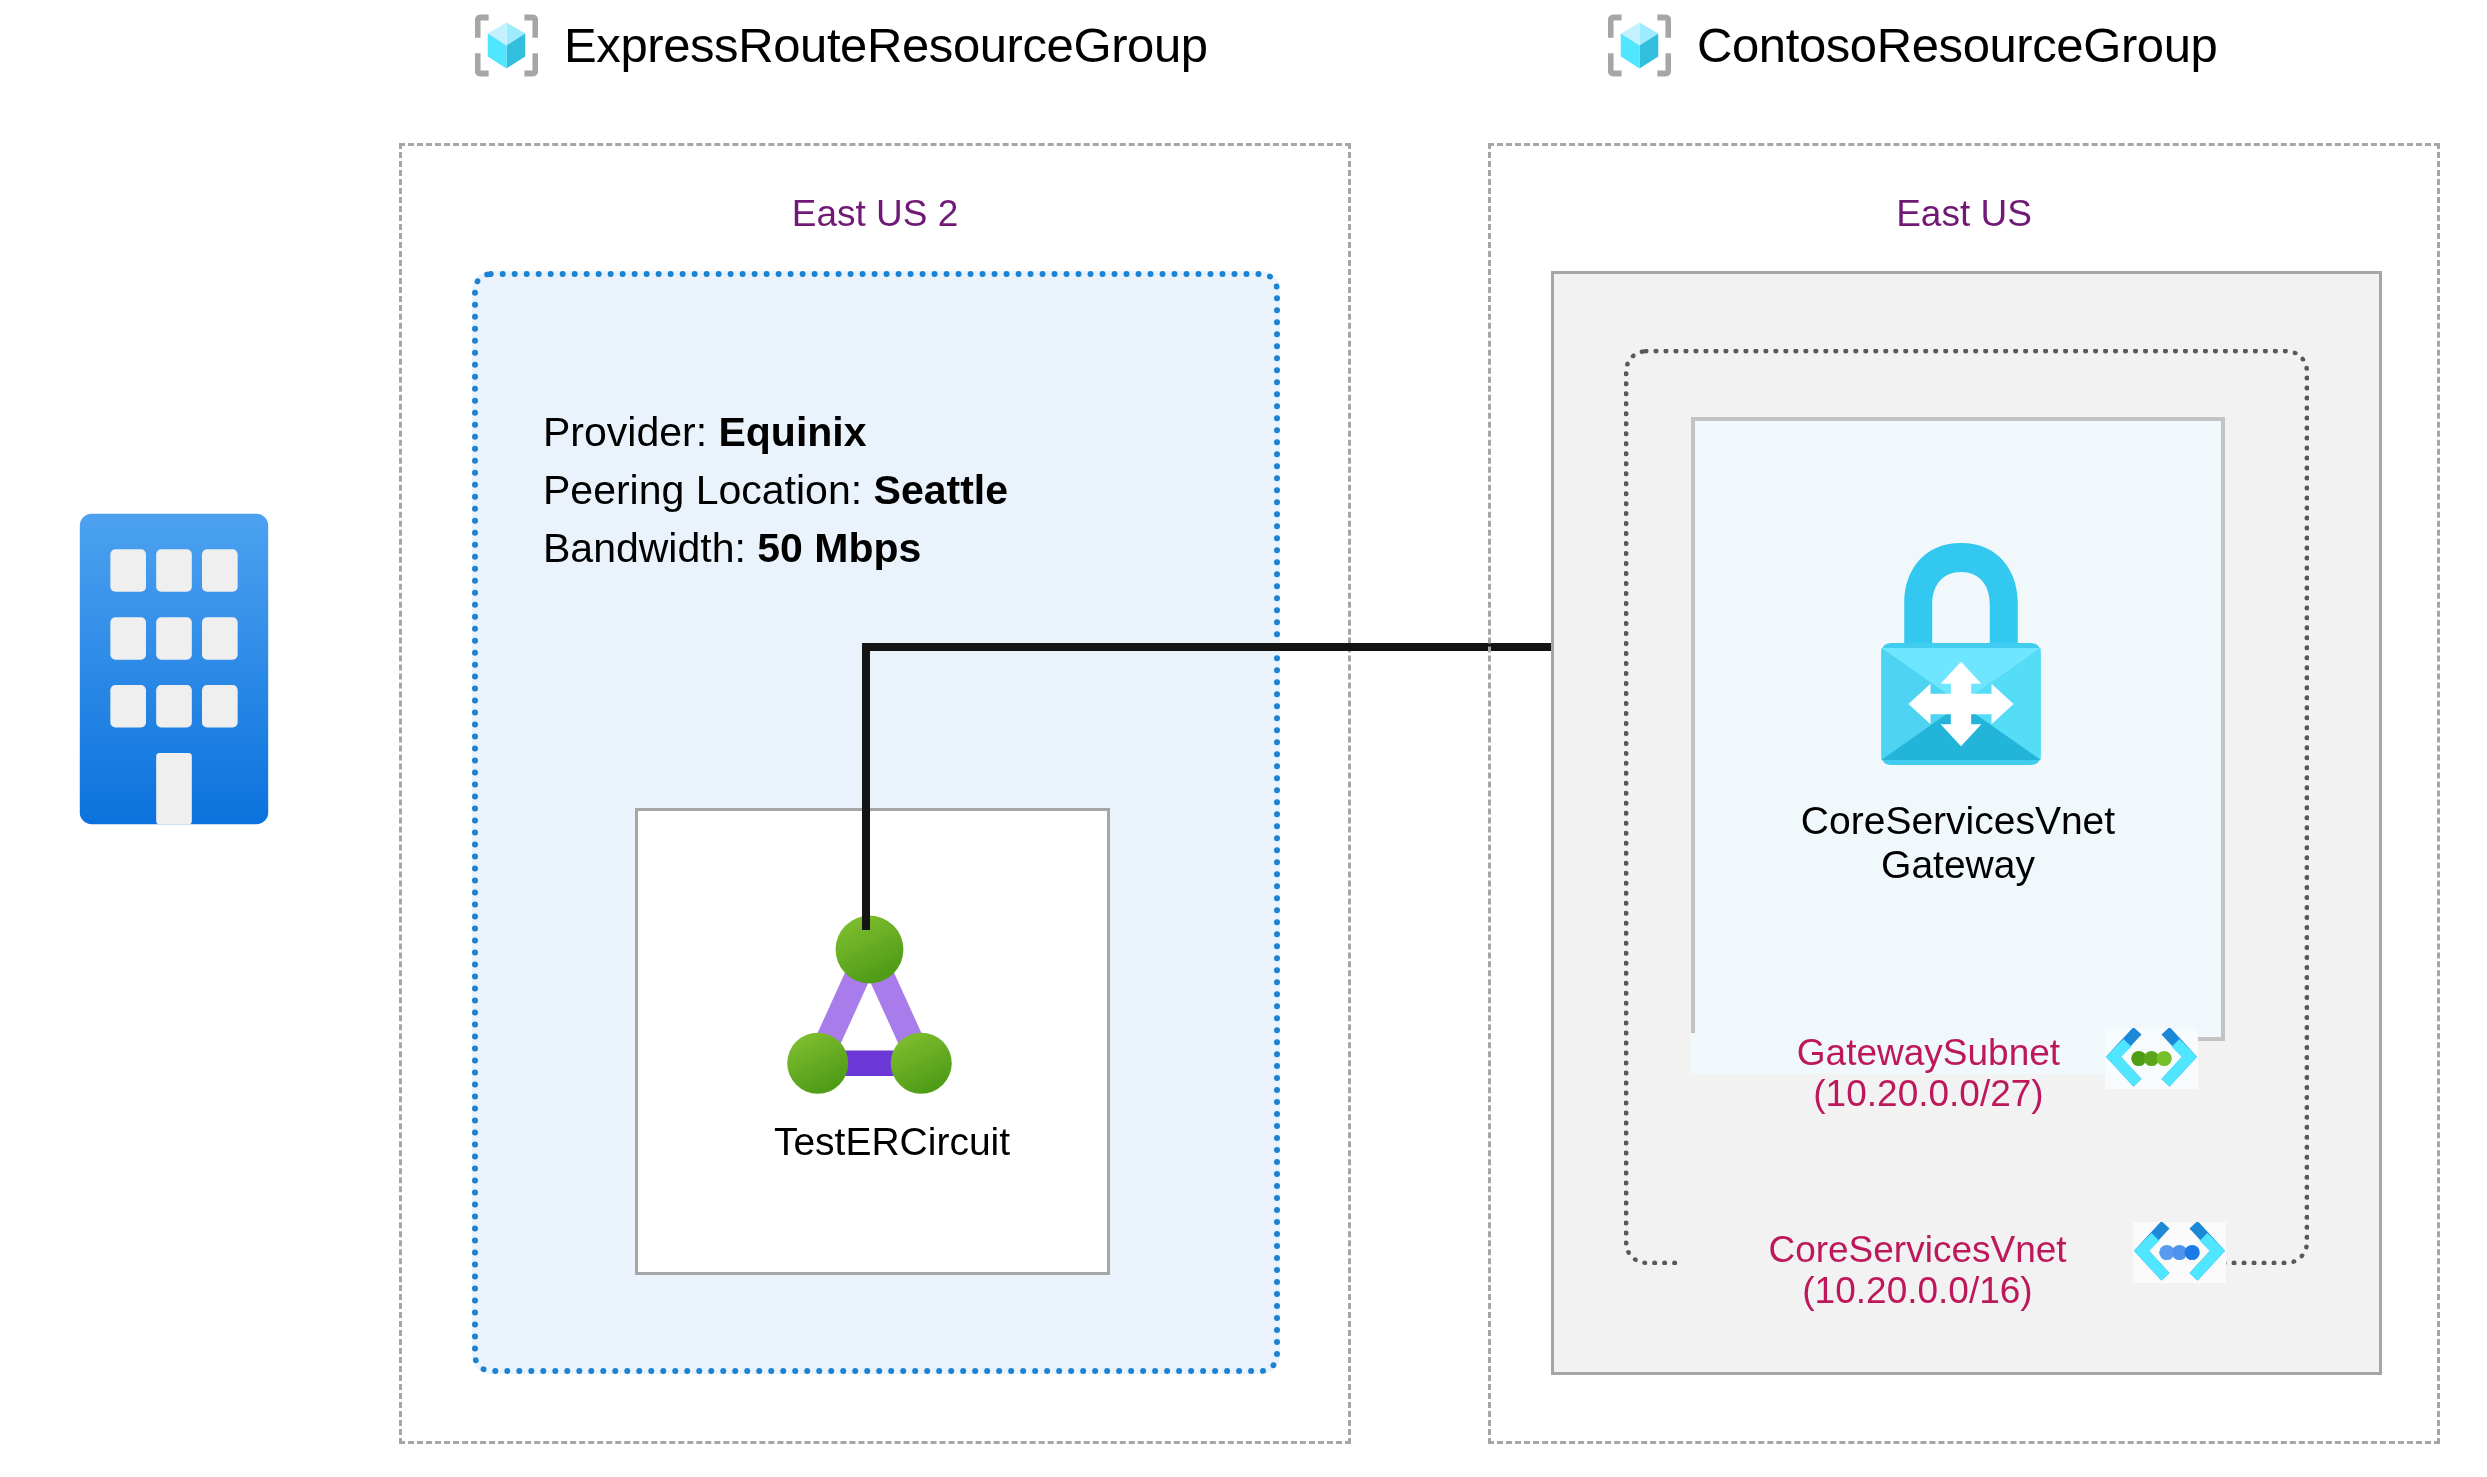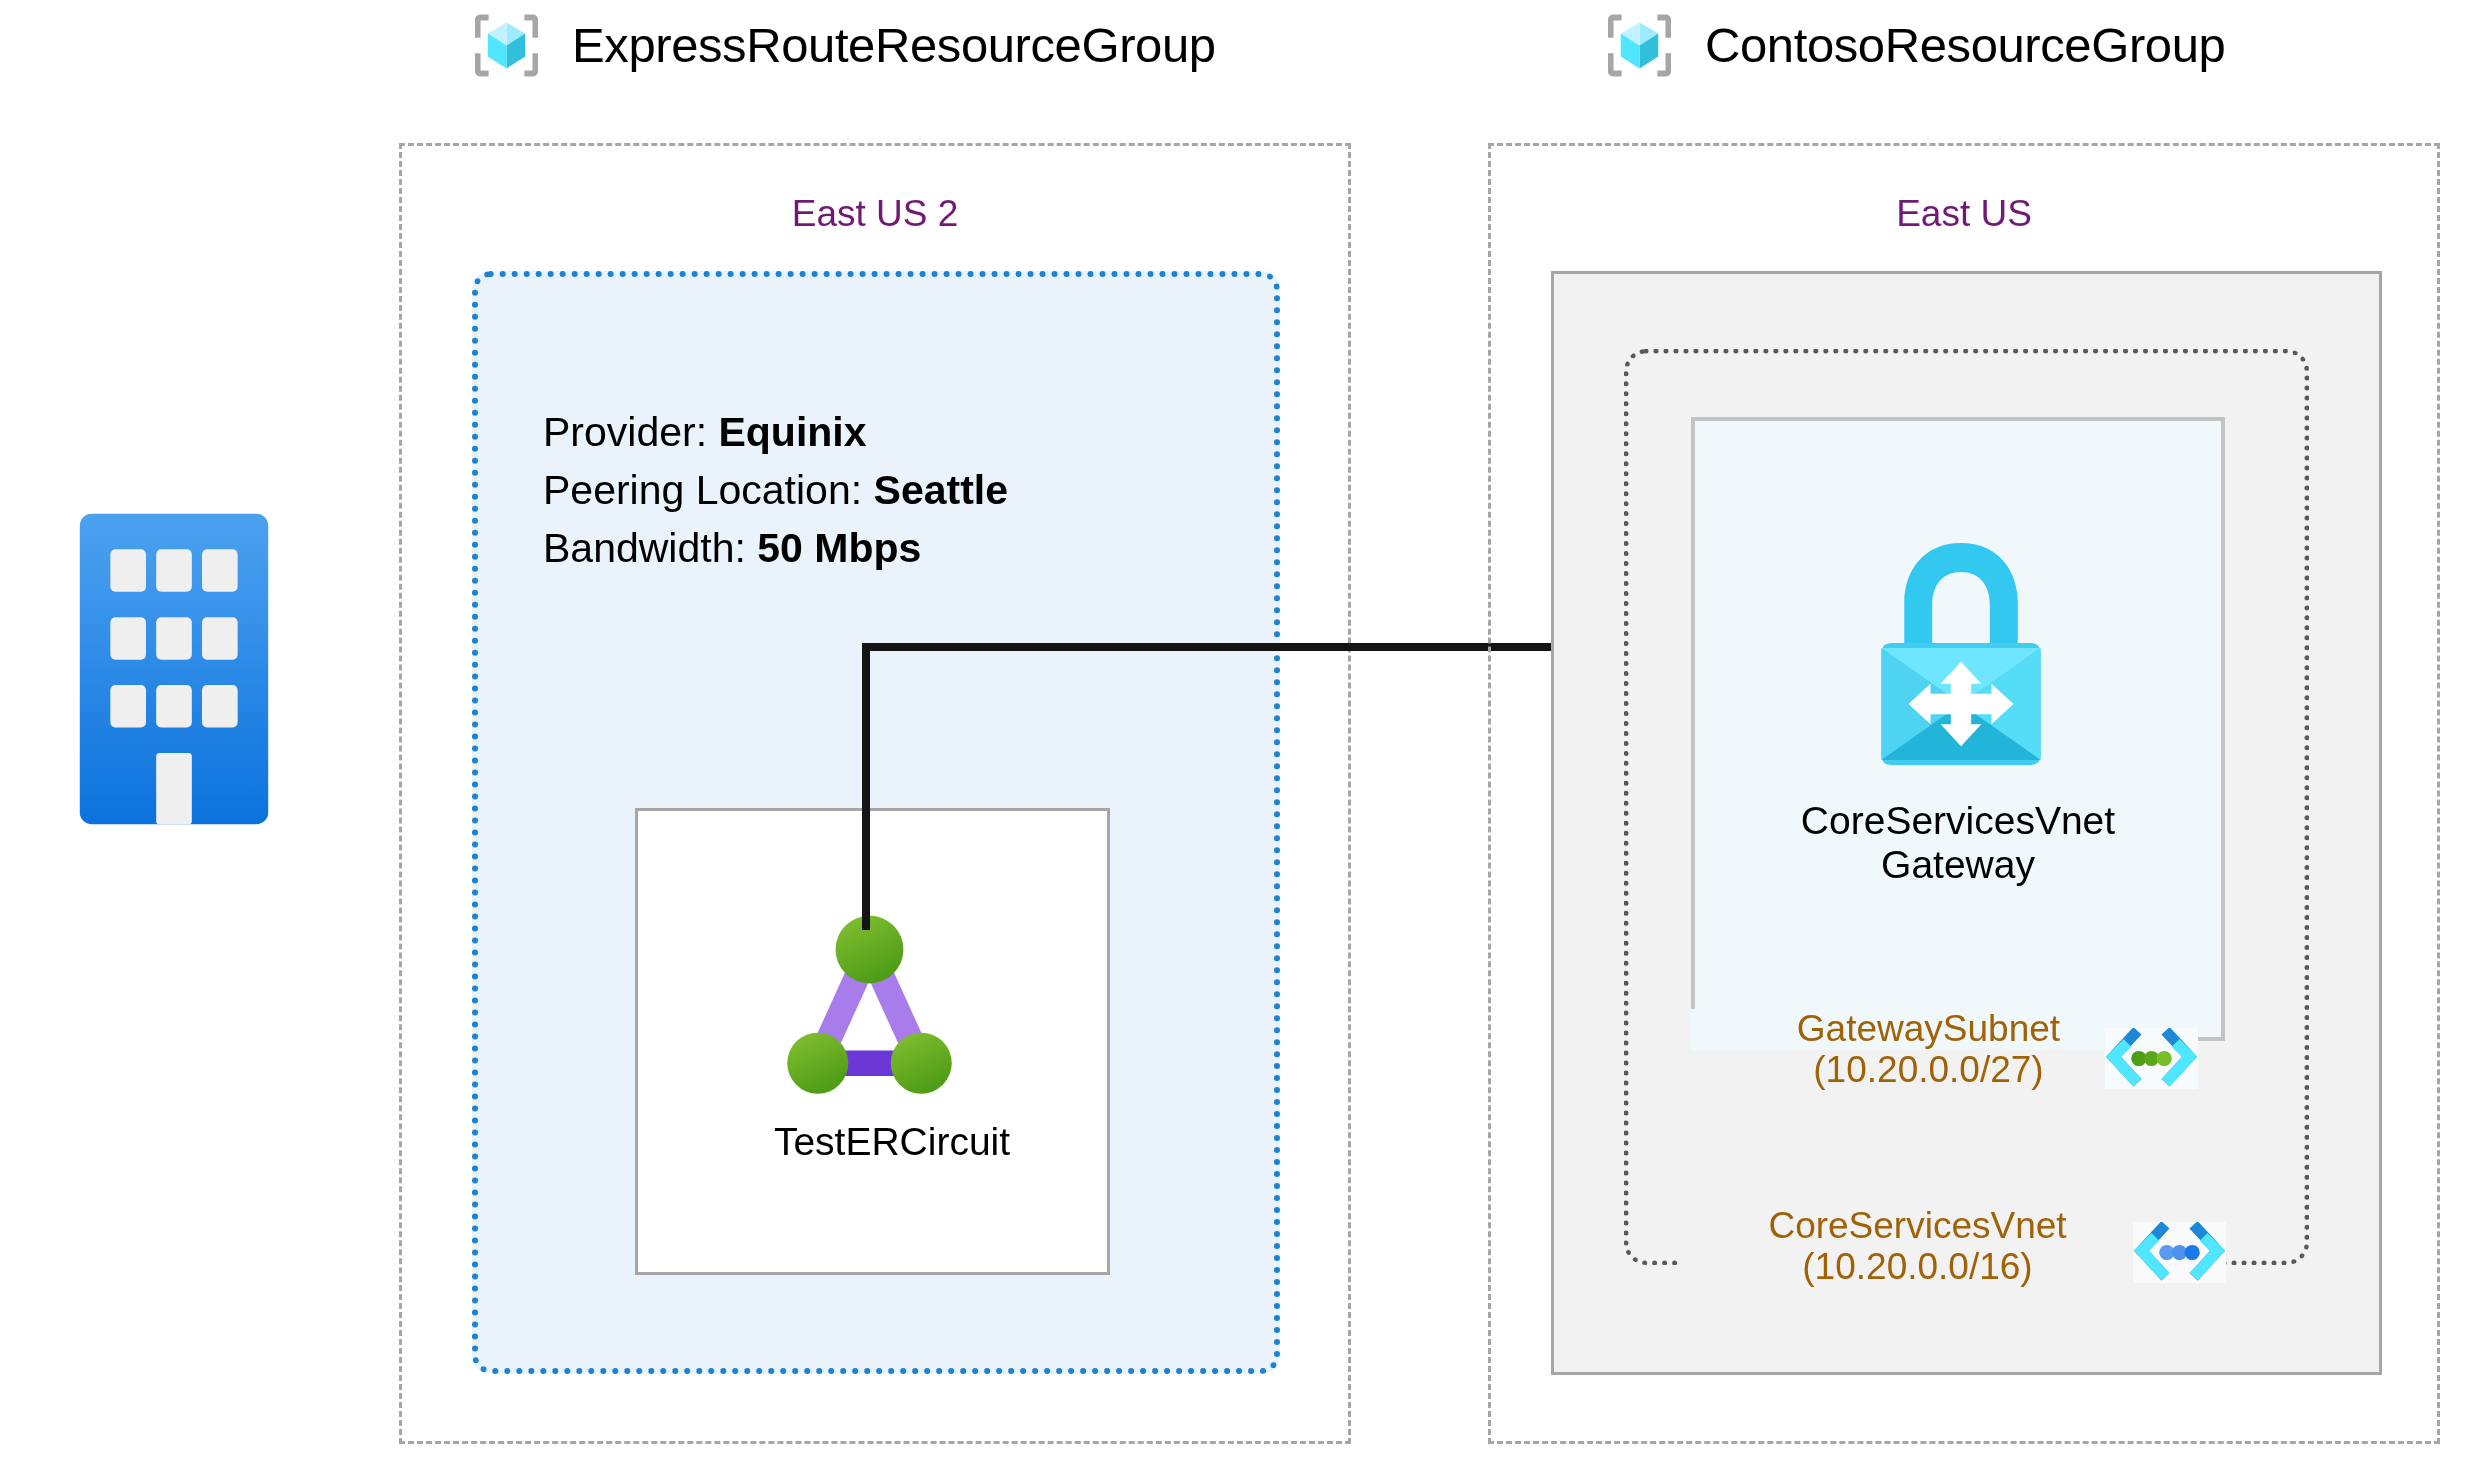--- a/index.html
+++ b/index.html
@@ -20,21 +20,21 @@
     inset: 0;
     width: 2487px;
     height: 1478px;
   }
 
   
   .rg-header {
     position: absolute;
     display: flex;
     align-items: center;
-    gap: 34px;
+    gap: 26px;
     white-space: nowrap;
     text-align: center;
   }
   .rg-header .rg-title {
     font-size: 49px;
     line-height: 1;
     letter-spacing: -0.4px;
     color: #000;
   }
   .rg-icon { width: 63px; height: 63px; display: block; }
@@ -110,21 +110,22 @@
     box-sizing: border-box;
   }
 
   
   .border-label {
     position: absolute;
     font-size: 37px;
     line-height: 1.1;
     text-align: center;
     white-space: nowrap;
-    color: #a16207;
+    color: #be185d;
+    margin-top: 24px;
   }
   .border-label .l1 { display: block; }
   .border-label .l2 { display: block; }
 
   .icon-abs { position: absolute; display: block; }
   .conn-line { position: absolute; background: #141414; }
 </style>
 </head>
 <body>
 

